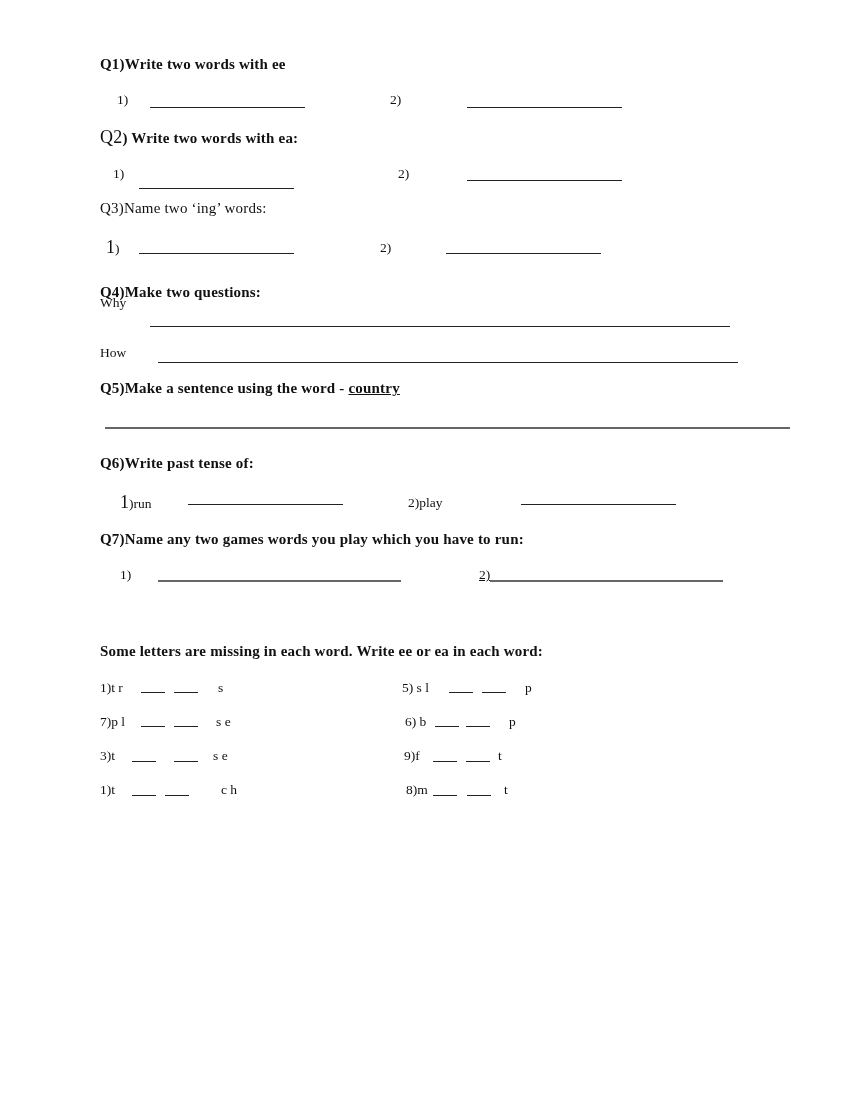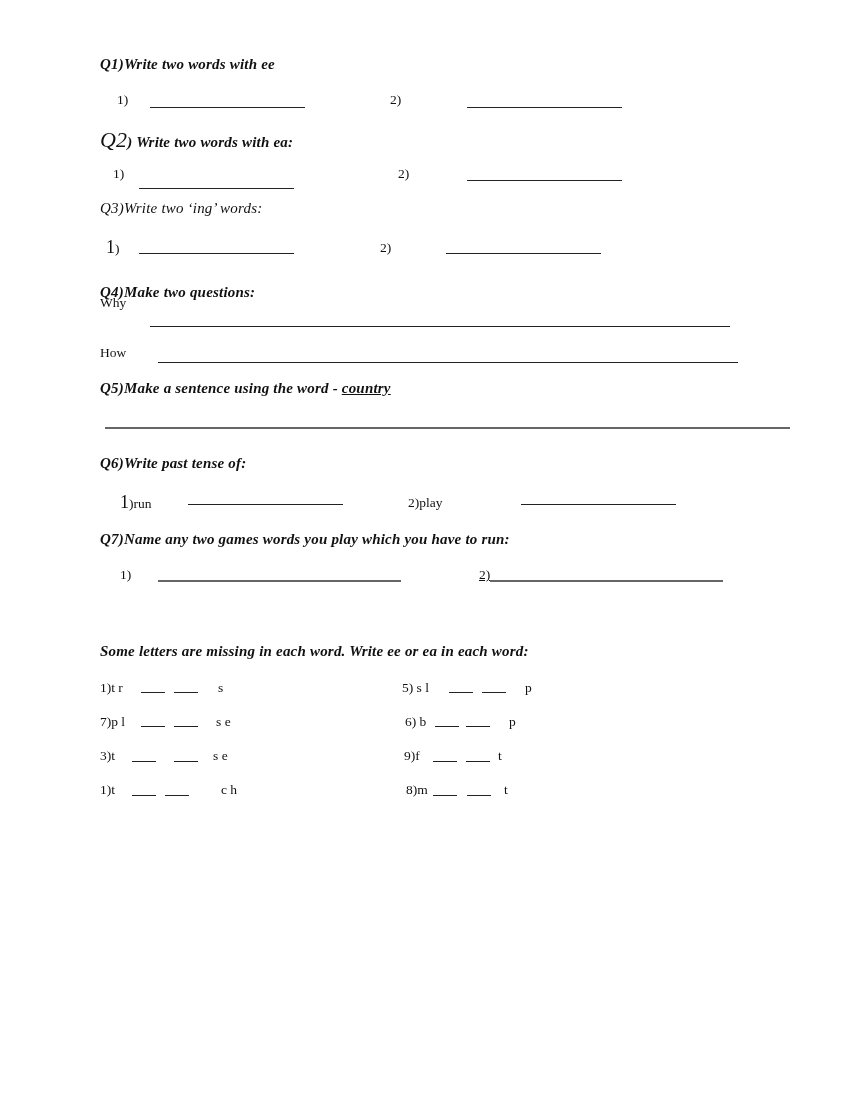--- a/index.html
+++ b/index.html
@@ -1,20 +1,20 @@
 <!DOCTYPE html>
 <html><head>
 <meta charset="utf-8">
 <style>
   html, body { margin: 0; padding: 0; background: #ffffff; }
   body { width: 850px; height: 1100px; position: relative; overflow: hidden;
          font-family: "Liberation Serif", serif; color: #111; }
   .abs { position: absolute; white-space: nowrap; }
-  .q { font-weight: bold; font-size: 15px; letter-spacing: 0.2px; font-style: italic; }
-  .q .big { font-weight: normal; font-size: 22px; }
+  .q { font-weight: bold; font-size: 15px; letter-spacing: 0.2px; }
+  .q .big { font-weight: normal; font-size: 18px; }
   .lbl { font-size: 13.5px; }
   .lbl .big { font-size: 18px; }
   .line { position: absolute; height: 0; border-top: 1.5px solid #222; }
   .line.gray { border-top: 2px solid #666; }
   .blank { position: absolute; height: 0; border-top: 1.2px solid #222; }
   .u { text-decoration: underline; }
 </style>
 </head>
 <body>
 
@@ -23,21 +23,21 @@
 <div class="line" style="left:150px;top:107px;width:155px;"></div>
 <div class="abs lbl" style="left:390px;top:92px;">2)</div>
 <div class="line" style="left:467px;top:107px;width:155px;"></div>
 
 <div class="abs q" style="left:100px;top:127px;"><span class="big">Q2</span><span>) Write  two  words  with  ea:</span></div>
 <div class="abs lbl" style="left:113px;top:166px;">1)</div>
 <div class="line" style="left:139px;top:188px;width:155px;"></div>
 <div class="abs lbl" style="left:398px;top:166px;">2)</div>
 <div class="line" style="left:467px;top:180px;width:155px;"></div>
 
-<div class="abs q" style="left:100px;top:200px;font-weight:normal;">Q3)Write  two  ‘ing’ words:</div>
+<div class="abs q" style="left:100px;top:200px;font-weight:normal;">Q3)Name  two  ‘ing’ words:</div>
 <div class="abs lbl" style="left:106px;top:237px;"><span class="big">1</span><span>)</span></div>
 <div class="line" style="left:139px;top:253px;width:155px;"></div>
 <div class="abs lbl" style="left:380px;top:240px;">2)</div>
 <div class="line" style="left:446px;top:253px;width:155px;"></div>
 
 <div class="abs q" style="left:100px;top:276px;margin-top:8px;">Q4)Make two questions:</div>
 <div class="abs lbl" style="left:100px;top:295px;">Why</div>
 <div class="line" style="left:150px;top:326px;width:580px;"></div>
 <div class="abs lbl" style="left:100px;top:345px;">How</div>
 <div class="line" style="left:158px;top:362px;width:580px;"></div>

